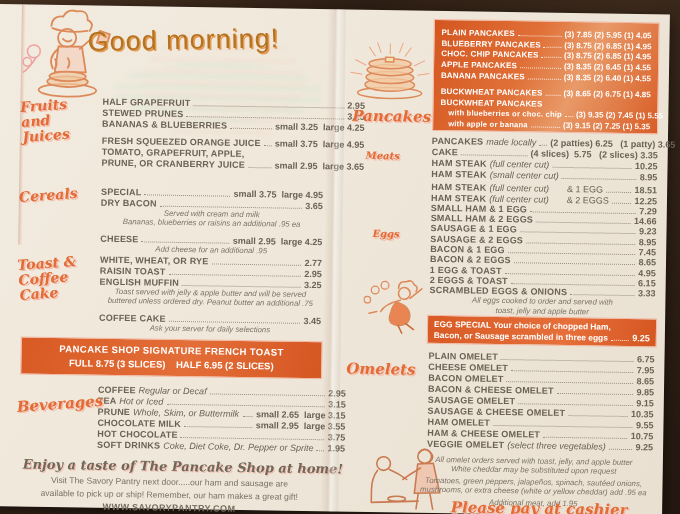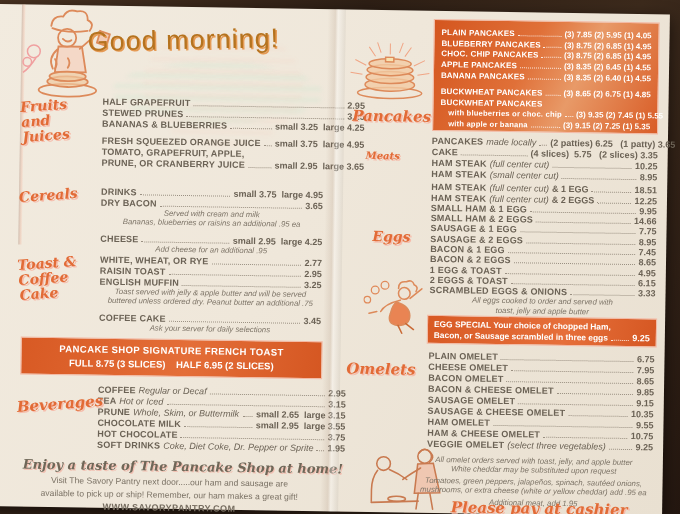--- a/index.html
+++ b/index.html
@@ -32,21 +32,21 @@
   .lsec { position:absolute; left:0; right:6px; display:flex; }
   .lsec-label { width:80px; flex:none; font-size:14px; line-height:15px; padding-top:2px;
                 transform:rotate(-5deg); }
   .lsec-items { flex:1; padding-left:0; }
   #lsec0 { top:90px; } #lsec1 { top:180px; } #lsec2 { top:248px; } #lsec3 { top:378px; }
   #lsec3 .lsec-label { font-size:15px; padding-top:14px; }
 
   .row { display:flex; align-items:flex-end; height:11px; font-size:9px; color:#6b6255; }
   .nm { font-weight:bold; letter-spacing:.2px; white-space:nowrap; }
   .nt { font-style:italic; font-weight:normal; margin-left:3px; white-space:nowrap; }
-  .sfx { font-weight:bold; margin-left:3px; white-space:nowrap; }
+  .sfx { font-weight:normal; margin-left:18px; white-space:nowrap; }
   .dots { flex:1; border-bottom:1.6px dotted #9a9082; margin:0 3px 2px 3px; min-width:8px; }
   .pr { font-weight:bold; white-space:pre; }
   .note-line { font-size:7.8px; font-style:italic; color:#7d7467; text-align:center; height:9.4px; }
   .gap { height:6px; }
   .indent .nm { font-weight:bold; font-size:7.6px; padding-left:8px; }
 
   .banner { position:absolute; left:2px; right:4px; top:332px; height:38px; text-align:center;
             background:linear-gradient(100deg,#d85a24,#e46e38 55%,#d55722); color:#fff;
             border:1px solid #f3b9a4; padding-top:5px; }
   .banner .b1 { font-size:9.5px; font-weight:bold; letter-spacing:.4px; }
@@ -64,21 +64,21 @@
   .pbox { position:absolute; left:92px; top:8px; width:226px; height:112px; padding:6px 7px 4px 7px;
           background:linear-gradient(115deg,#d4561f 0%,#e07038 40%,#e89a68 62%,#d95d27 100%);
           border:1px solid #f3b9a4; }
   .pbox .row { color:#fff; height:10.8px; font-size:8px; }
   .pbox .dots { border-color:rgba(255,255,255,0.85); }
   .pbox .gap { height:5px; }
 
   .rail-label { position:absolute; font-size:15px; white-space:nowrap; }
   #rl-pancakes { left:12px; top:97px; }
   #rl-meats    { left:26px; top:140px; font-size:10px; }
-  #rl-eggs     { left:34px; top:218px; font-size:14px; }
+  #rl-eggs     { left:34px; top:218px; font-size:10px; }
   #rl-omelets  { left:10px; top:350px; }
 
   .rcol { position:absolute; left:92px; width:226px; }
   #meats { top:124px; } #eggs { top:171px; } #omelets { top:339px; }
   #eggs .row { height:10.3px; }
 
   .especial { position:absolute; left:90px; top:304px; width:230px; height:29px; padding:3px 6px;
               background:linear-gradient(100deg,#d85a24,#e66f3a 60%,#d55722); border:1px solid #f3b9a4;
               color:#fff; }
   .especial .l1, .especial .l2 { font-size:8.4px; font-weight:bold; line-height:10.5px; display:flex; align-items:flex-end;}
@@ -167,21 +167,21 @@
               <span class="pr">small 2.95  large 3.65</span>
             </div>
           </div>
       </div>
       <div class="lsec" id="lsec1">
         <div class="lsec-label script">
             <div>Cereals</div>
           </div>
         <div class="lsec-items">
             <div class="row">
-              <span class="nm">DRINKS</span>
+              <span class="nm">SPECIAL</span>
               <span class="dots"></span>
               <span class="pr">small 3.75  large 4.95</span>
             </div>
             <div class="row">
               <span class="nm">DRY BACON</span>
               <span class="dots"></span>
               <span class="pr">3.65</span>
             </div>
             <div class="note-line">Served with cream and milk</div>
             <div class="note-line">Bananas, blueberries or raisins an additional .95 ea</div>
@@ -420,31 +420,31 @@
           <div class="row">
             <span class="nm">HAM STEAK</span>
             <span class="nt">(full center cut)</span>
             <span class="sfx">&amp; 2 EGGS</span>
             <span class="dots"></span>
             <span class="pr">12.25</span>
           </div>
           <div class="row">
             <span class="nm">SMALL HAM &amp; 1 EGG</span>
             <span class="dots"></span>
-            <span class="pr">9.95</span>
+            <span class="pr">7.29</span>
           </div>
           <div class="row">
             <span class="nm">SMALL HAM &amp; 2 EGGS</span>
             <span class="dots"></span>
             <span class="pr">14.66</span>
           </div>
           <div class="row">
             <span class="nm">SAUSAGE &amp; 1 EGG</span>
             <span class="dots"></span>
-            <span class="pr">7.75</span>
+            <span class="pr">9.23</span>
           </div>
           <div class="row">
             <span class="nm">SAUSAGE &amp; 2 EGGS</span>
             <span class="dots"></span>
             <span class="pr">8.95</span>
           </div>
           <div class="row">
             <span class="nm">BACON &amp; 1 EGG</span>
             <span class="dots"></span>
             <span class="pr">7.45</span>

